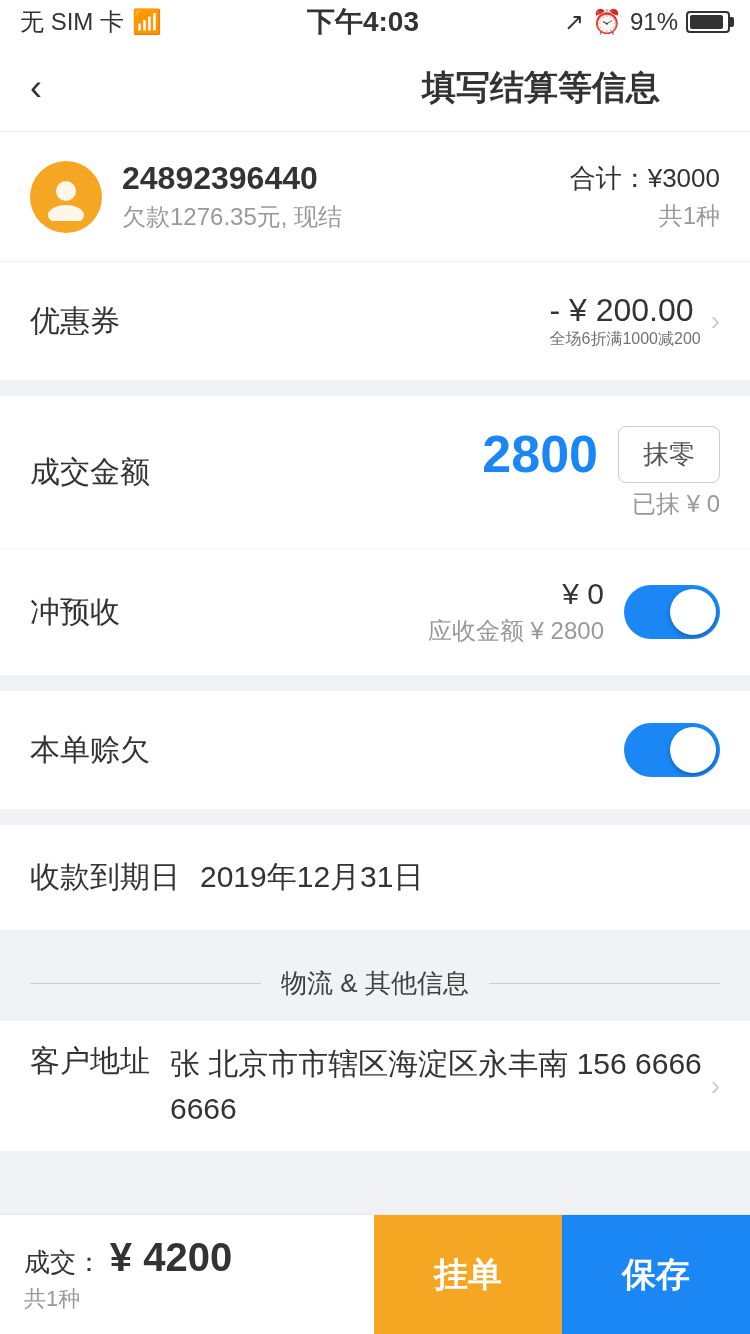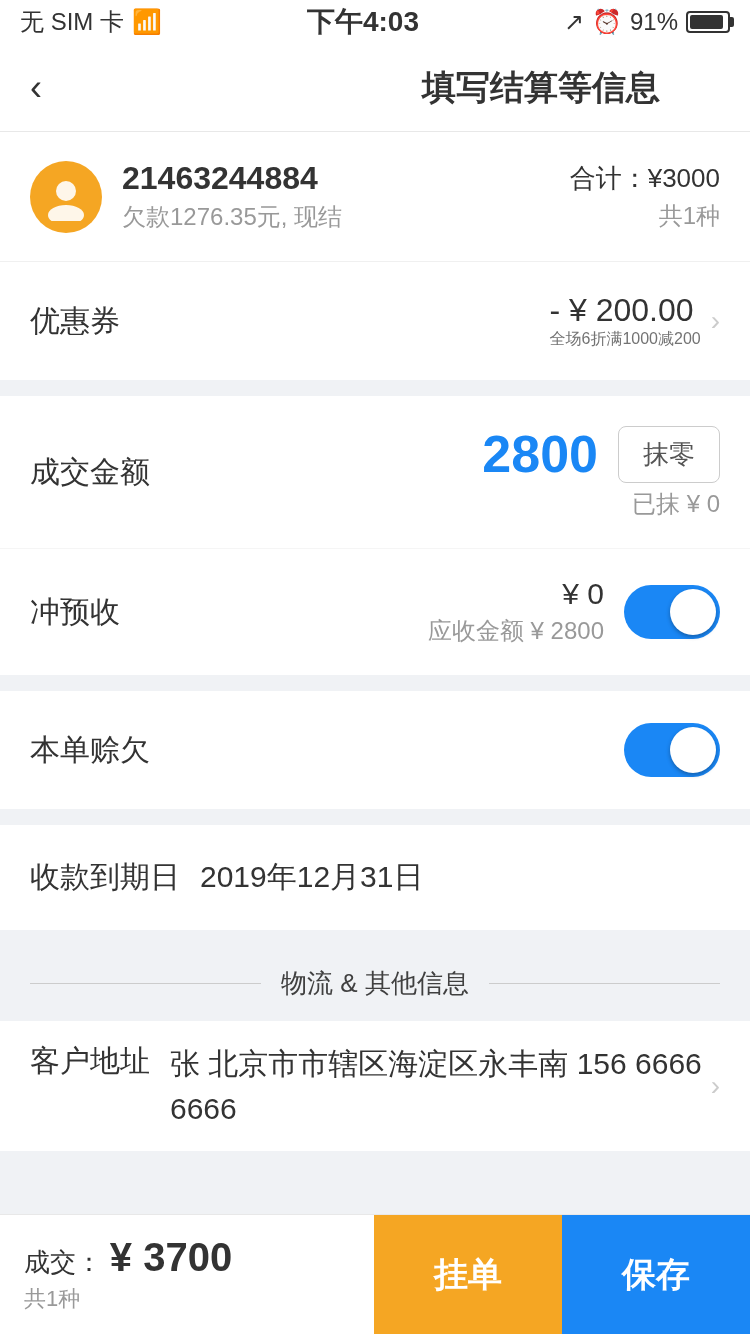--- a/index.html
+++ b/index.html
@@ -284,21 +284,21 @@
 <div class="section-white">
   <div class="customer-info">
     <div class="customer-left">
       <div class="avatar">
         <svg width="48" height="48" viewBox="0 0 48 48" fill="none">
           <circle cx="24" cy="18" r="10" fill="white" opacity="0.9"></circle>
           <ellipse cx="24" cy="42" rx="18" ry="10" fill="white" opacity="0.9"></ellipse>
         </svg>
       </div>
       <div>
-        <div class="customer-name">21463244884</div>
+        <div class="customer-name">24892396440</div>
         <div class="customer-sub">欠款1276.35元, 现结</div>
       </div>
     </div>
     <div class="customer-right">
       <div class="total-label">
         <span>合计：</span><span>¥3000</span>
       </div>
       <div class="total-count">共1种</div>
     </div>
   </div>
@@ -367,19 +367,19 @@
   <span class="address-value">张 北京市市辖区海淀区永丰南 156 6666 6666</span>
   <span class="chevron-icon" style="flex-shrink:0; align-self:center;">›</span>
 </div>
 
 <div class="content-spacer"></div>
 
 <div class="bottom-bar">
   <div class="bottom-info">
     <div>
       <span class="bottom-deal">成交：</span>
-      <span class="bottom-amount">¥ 3700</span>
+      <span class="bottom-amount">¥ 4200</span>
     </div>
     <div class="bottom-count">共1种</div>
   </div>
   <button class="btn-hangsingle">挂单</button>
   <button class="btn-save">保存</button>
 </div>
 
 </body></html>

